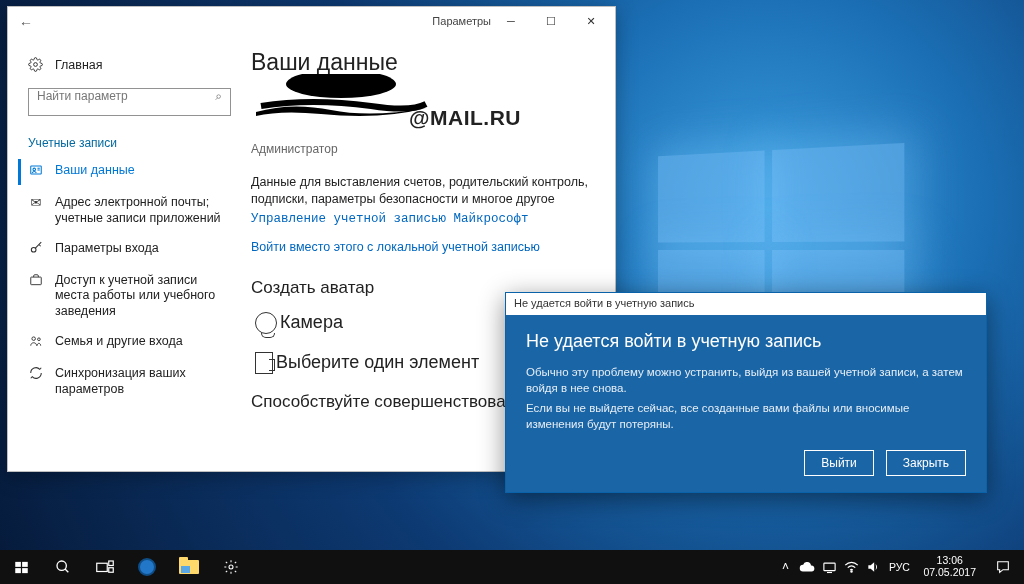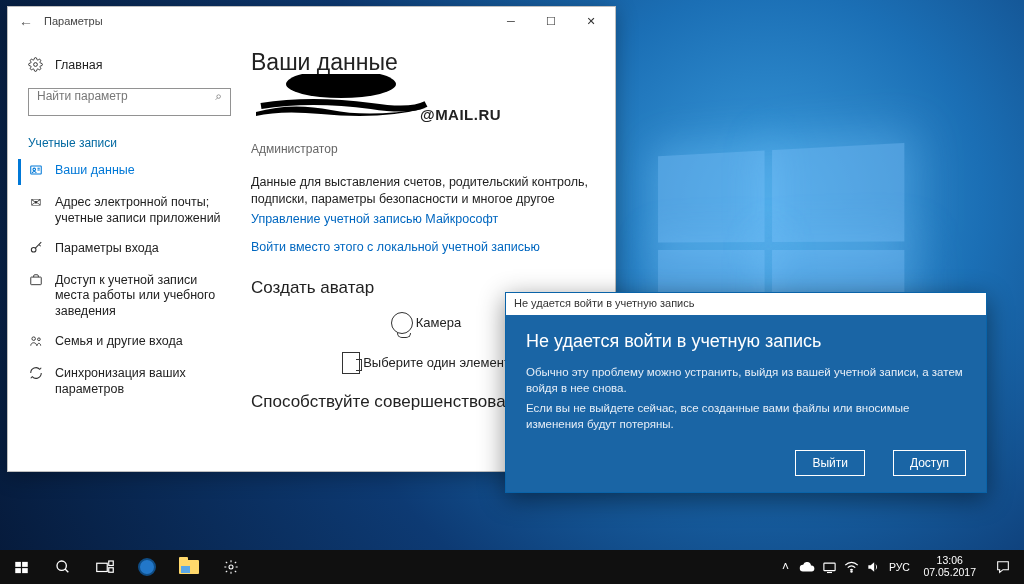--- a/index.html
+++ b/index.html
@@ -19,59 +19,59 @@
   .q3{left:0;top:100px;width:120px;height:92px;} .q4{left:128px;top:100px;width:130px;height:92px;}
 
   
   .settings-window {
     position:absolute; left:7px; top:6px; width:609px; height:466px;
     background:#fff; border:1px solid #bfbfbf; box-shadow: 0 4px 20px rgba(0,0,0,.3);
     display:flex; flex-direction:column;
   }
   .titlebar { height:28px; display:flex; align-items:center; padding:0 4px; font-size:11px; color:#444;}
   .titlebar .back { width:28px; text-align:center; font-size:14px; color:#555; cursor:default;}
-  .titlebar .title { flex:1; padding-left:4px;}
+  .titlebar .title { flex:1; padding-left:4px;text-align:right;}
   .titlebar .winbtns { display:flex;}
   .titlebar .winbtns span { width:40px; height:28px; display:flex; align-items:center; justify-content:center; font-size:11px; color:#333;}
   .content { flex:1; display:flex; overflow:hidden;}
   .left-pane { width:233px; padding:16px 0 0 10px; font-size:12.5px; color:#222;}
   .home-row { display:flex; align-items:center; gap:12px; padding:6px 10px;}
   .home-row svg{width:15px;height:15px;}
   .searchbox { margin:10px 10px 14px 10px; height:28px; border:1px solid #929292; display:flex; align-items:flex-start; padding:0 8px; color:#777; font-size:12px; justify-content:space-between;}
   .section-label { color:#0369a1; font-size:12px; padding:6px 10px 6px 10px;}
   .nav-item { display:flex; align-items:flex-start; gap:11px; padding:7px 10px 7px 10px; line-height:1.25; cursor:default;}
   .nav-item.active { color:#0078d7; position:relative;}
   .nav-item.active::before{content:"";position:absolute;left:0;top:3px;bottom:3px;width:3px;background:#0078d7;}
   .nav-item .ic{width:16px;flex:0 0 16px;text-align:center;font-size:13px;color:#333;}
   .nav-item.active .ic{color:#0078d7;}
   .nav-item .lbl{flex:1;}
 
   .right-pane { flex:1; padding:14px 18px 0 10px; font-size:12.5px; color:#222; overflow:hidden;}
   .right-pane h1 { font-weight:400; font-size:23px; margin-bottom:6px;}
   .avatar-area{height:58px;position:relative;margin-bottom:2px;}
   .avatar-scribble{position:absolute;left:0;top:-8px;width:180px;height:50px;}
-  .email-big{position:absolute;left:169px;top:24px;font-weight:700;font-size:15px;letter-spacing:.5px;}
+  .email-big{position:absolute;left:158px;top:24px;font-weight:700;font-size:21px;letter-spacing:.5px;}
   .role{color:#666;font-size:12px;margin-bottom:18px;}
   .desc{font-size:12.5px;line-height:1.35;margin-bottom:4px;}
-  .link{color:#0067c0;font-size:12.5px;margin-bottom:14px;display:block;}
+  .link{color:#0067c0;font-size:12.5px;margin-bottom:14px;display:block;font-family:Liberation Mono, monospace;}
   .link2{color:#0067c0;font-size:12.5px;margin:14px 0 24px 0;display:block;}
   .right-pane h2{font-weight:400;font-size:17px;margin:6px 0 14px 0;}
-  .opt-row{display:flex;align-items:center;gap:3px;margin:0 0 18px 4px;font-size:13px;justify-content:center;}
+  .opt-row{display:flex;align-items:center;gap:3px;margin:0 0 18px 4px;font-size:18px;}
   .opt-row .circ{width:22px;height:22px;border:1.5px solid #333;border-radius:50%;position:relative;}
   .opt-row .circ::after{content:"";position:absolute;left:5px;bottom:-5px;width:12px;height:4px;border:1.5px solid #333;border-top:none;border-radius:0 0 6px 6px;}
   .opt-row .rect{width:18px;height:22px;border:1.5px solid #333;position:relative;}
   .opt-row .rect::after{content:"";position:absolute;right:-3px;top:6px;width:5px;height:10px;border:1.5px solid #333;border-left:none;}
 
   
   .dialog{position:absolute;left:493px;top:292px;width:482px;background:#e5e5e5;border:1px solid #0a63a8;box-shadow:0 6px 24px rgba(0,0,0,.45);margin-left:12px;}
   .dlg-title{height:22px;background:#fff;font-size:11px;padding:4px 8px;color:#333;}
   .dlg-body{background:#1a65a5;color:#fff;padding:16px 20px 16px 20px;}
   .dlg-body h3{font-weight:400;font-size:18px;margin-bottom:12px;}
   .dlg-body p{font-size:11.5px;line-height:1.4;margin-bottom:4px;color:#e6eef7;}
-  .dlg-btns{display:flex;justify-content:flex-end;gap:28px;margin-top:18px;}
+  .dlg-btns{display:flex;justify-content:flex-end;gap:12px;margin-top:18px;}
   .dlg-btns button{background:#1a65a5;border:1.5px solid #fff;color:#fff;font-size:12px;padding:5px 16px;cursor:default;min-width:68px;}
 
   
   .taskbar{position:absolute;left:0;right:0;bottom:0;height:34px;background:#101010;display:flex;align-items:center;color:#fff;font-size:11px;}
   .tb-left{display:flex;align-items:center;height:100%;}
   .tb-btn{width:42px;height:100%;display:flex;align-items:center;justify-content:center;}
   .tb-right{margin-left:auto;display:flex;align-items:center;height:100%;gap:2px;padding-right:4px;}
   .tray-ic{width:20px;height:34px;display:flex;align-items:center;justify-content:center;font-size:12px;}
   .clock{padding:0 8px;text-align:center;line-height:1.1;font-size:10.5px;}
   .notif{width:34px;height:34px;display:flex;align-items:center;justify-content:center;}
@@ -201,21 +201,21 @@
 </div>
 
 <div class="dialog">
   <div class="dlg-title">Не удается войти в учетную запись</div>
   <div class="dlg-body">
     <h3>Не удается войти в учетную запись</h3>
     <p>Обычно эту проблему можно устранить, выйдя из вашей учетной записи, а затем войдя в нее снова.</p>
     <p>Если вы не выйдете сейчас, все созданные вами файлы или вносимые изменения будут потеряны.</p>
     <div class="dlg-btns">
       <button>Выйти</button>
-      <button>Доступ</button>
+      <button>Закрыть</button>
     </div>
   </div>
 </div>
 
 <div class="taskbar">
   <div class="tb-left">
     <div class="tb-btn">
       <svg width="15" height="15" viewBox="0 0 24 24">
           <rect x="2" y="3" width="9" height="8" fill="#fff"></rect>
           <rect x="13" y="3" width="9" height="8" fill="#fff"></rect>

